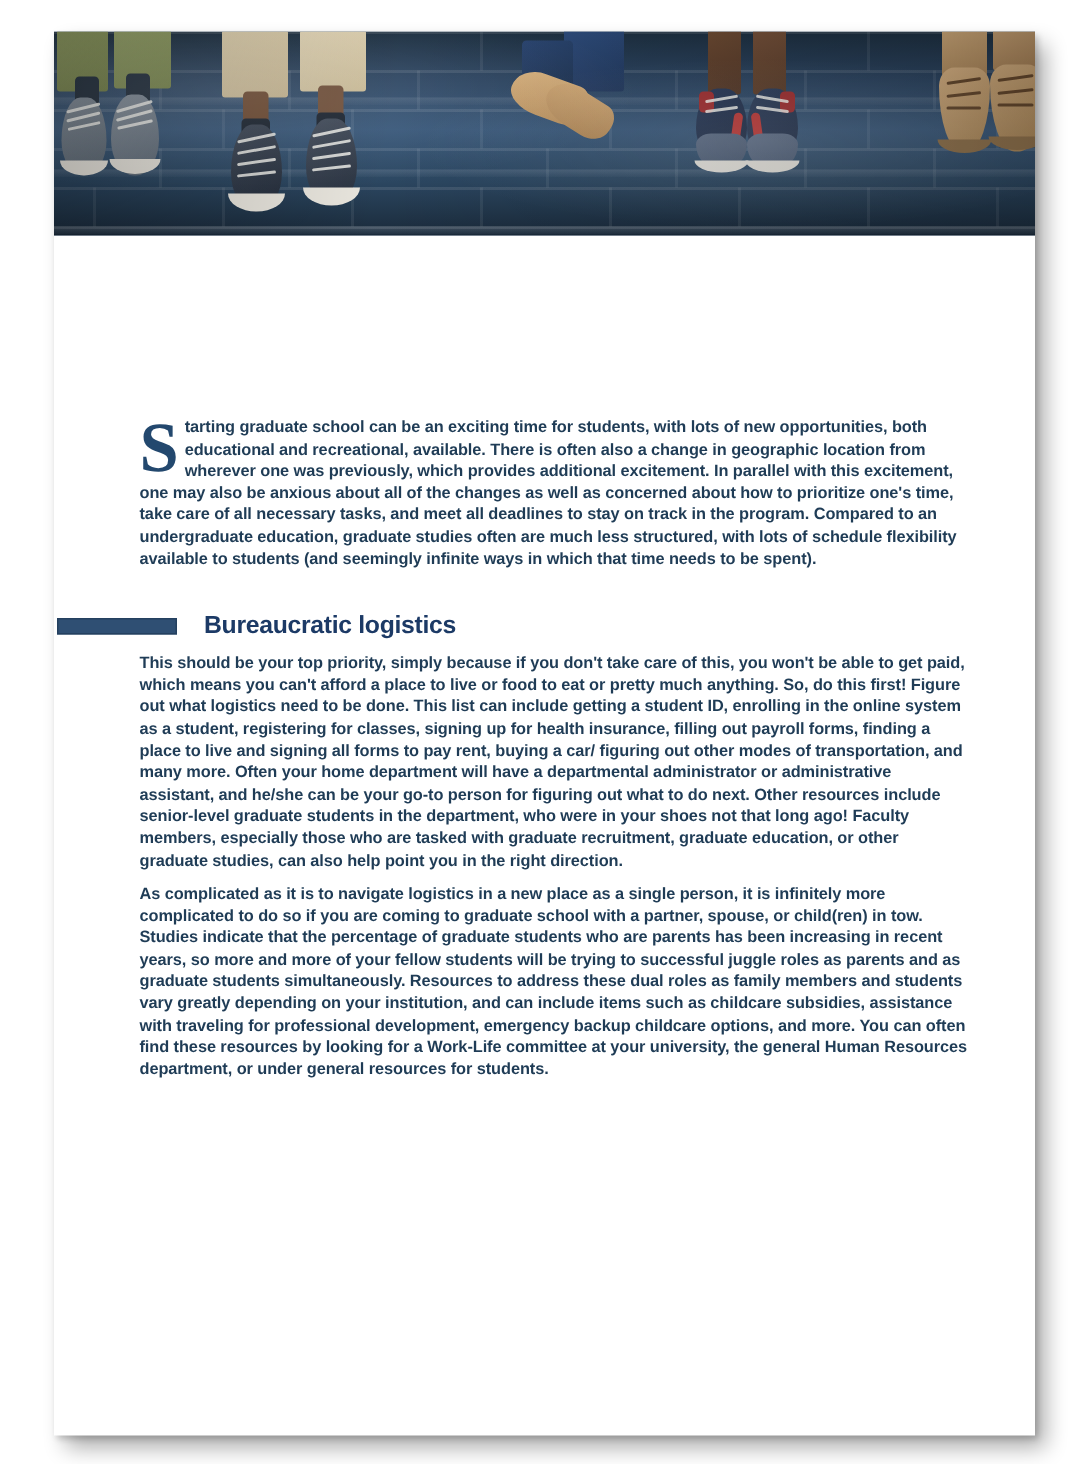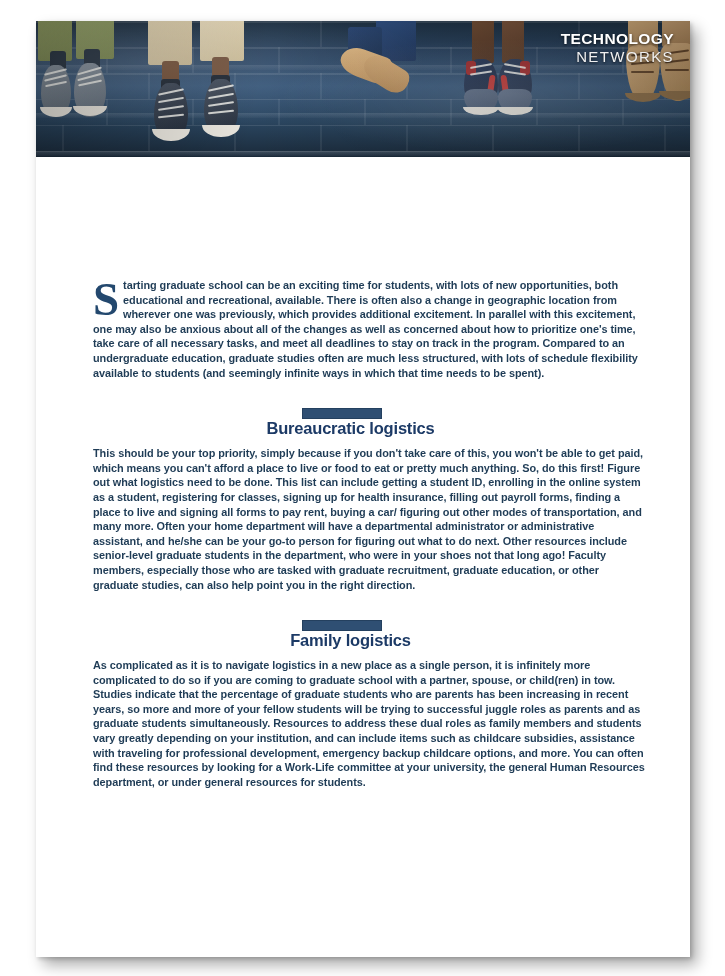--- a/index.html
+++ b/index.html
@@ -206,21 +206,20 @@
 
   
   .section {
     margin: 0 45px 0 0;
   }
   .sec-head {
     display: flex;
     align-items: center;
     margin-top: 28px;
     margin-left: 2px;
-    flex-direction: column;
   }
   .sec-bar {
     width: 80px;
     height: 11px;
     background: #2f4f73;
     border: 1px solid #24405f;
     box-sizing: border-box;
     flex: 0 0 auto;
   }
   .sec-title {
@@ -334,45 +333,37 @@
           <div class="lace" style="left:5px; top:41px; width:23px; background:rgba(90,62,38,.9); transform:rotate(-6deg);"></div>
           <div class="lace" style="left:5px; top:50px; width:23px; background:rgba(90,62,38,.9);"></div>
           <div class="lace" style="left:39px; top:30px; width:24px; background:rgba(90,62,38,.9); transform:rotate(-8deg);"></div>
           <div class="lace" style="left:39px; top:39px; width:24px; background:rgba(90,62,38,.9); transform:rotate(-6deg);"></div>
           <div class="lace" style="left:39px; top:48px; width:24px; background:rgba(90,62,38,.9);"></div>
         </div>
 
         <div class="brick-shade"></div>
       </div>
 
-      <div class="logo">
-        <span class="logo-top">TECHNOLOGY</span>
-        <span class="logo-bottom">NETWORKS</span>
-      </div>
     </div>
 
 
     <div class="content">
 
       <div class="intro-block">
         <p class="intro-para"><span class="dropcap">S</span><span>tarting graduate school can be an exciting time for students, with lots of new opportunities, both educational and recreational, available. There is often also a change in geographic location from wherever one was previously, which provides additional excitement. In parallel with this excitement, one may also be anxious about all of the changes as well as concerned about how to prioritize one's time, take care of all necessary tasks, and meet all deadlines to stay on track in the program. Compared to an undergraduate education, graduate studies often are much less structured, with lots of schedule flexibility available to students (and seemingly infinite ways in which that time needs to be spent).</span></p>
       </div>
 
       <div class="section">
         <div class="sec-head">
           <div class="sec-bar"></div>
           <div class="sec-title">Bureaucratic logistics</div>
         </div>
         <p class="sec-body">This should be your top priority, simply because if you don't take care of this, you won't be able to get paid, which means you can't afford a place to live or food to eat or pretty much anything. So, do this first! Figure out what logistics need to be done. This list can include getting a student ID, enrolling in the online system as a student, registering for classes, signing up for health insurance, filling out payroll forms, finding a place to live and signing all forms to pay rent, buying a car/ figuring out other modes of transportation, and many more. Often your home department will have a departmental administrator or administrative assistant, and he/she can be your go-to person for figuring out what to do next. Other resources include senior-level graduate students in the department, who were in your shoes not that long ago! Faculty members, especially those who are tasked with graduate recruitment, graduate education, or other graduate studies, can also help point you in the right direction.</p>
       </div>
 
       <div class="section">
-        <div class="sec-head">
-          <div class="sec-bar"></div>
-          <div class="sec-title">Family logistics</div>
-        </div>
         <p class="sec-body">As complicated as it is to navigate logistics in a new place as a single person, it is infinitely more complicated to do so if you are coming to graduate school with a partner, spouse, or child(ren) in tow. Studies indicate that the percentage of graduate students who are parents has been increasing in recent years, so more and more of your fellow students will be trying to successful juggle roles as parents and as graduate students simultaneously. Resources to address these dual roles as family members and students vary greatly depending on your institution, and can include items such as childcare subsidies, assistance with traveling for professional development, emergency backup childcare options, and more. You can often find these resources by looking for a Work-Life committee at your university, the general Human Resources department, or under general resources for students.</p>
       </div>
 
     </div>
 
   </div>
 </div>
 
 </body></html>

